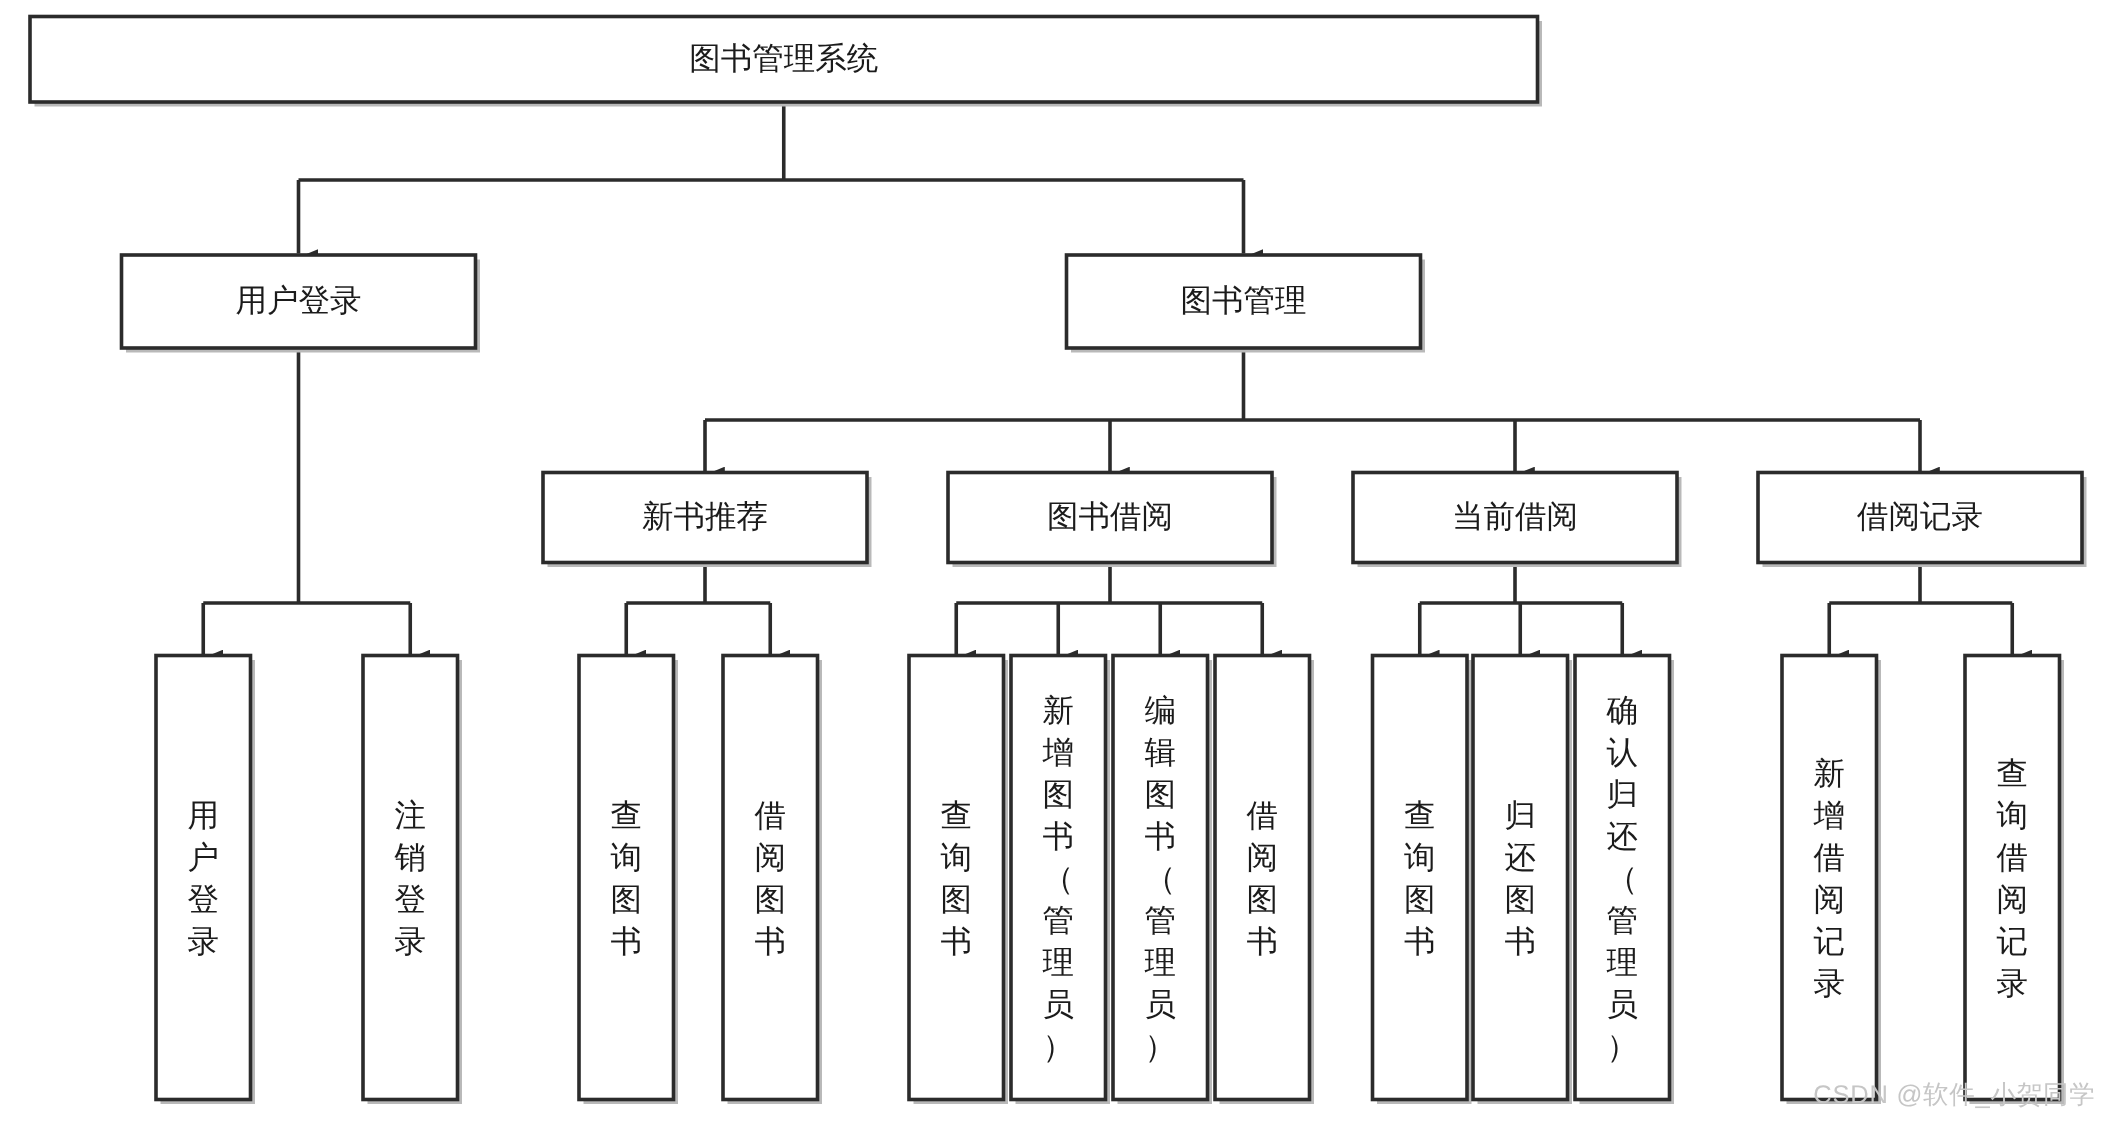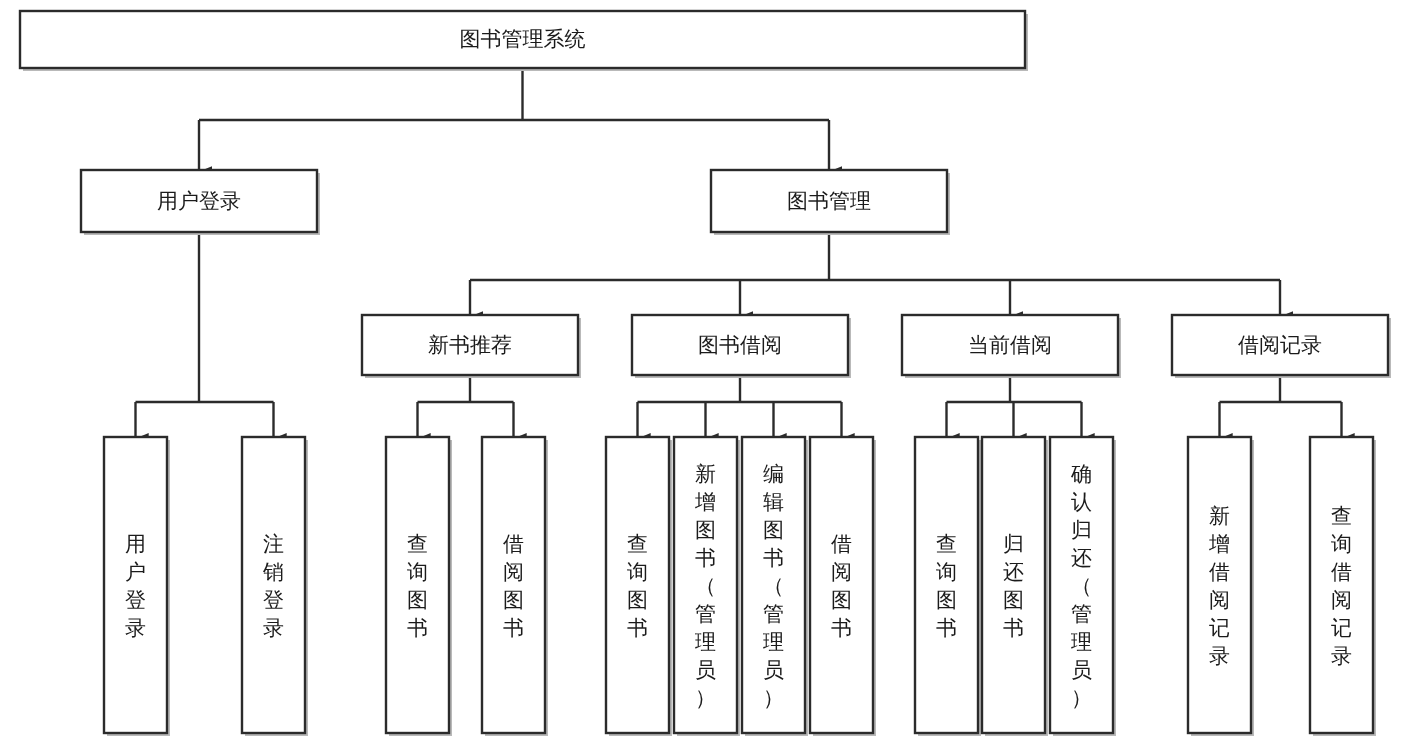--- a/index.html
+++ b/index.html
@@ -279,13 +279,14 @@
           <rect x="1310" y="437" width="63" height="296" class="node-rect"></rect>
           <text x="1341.5" y="522.84" class="vlabel">查</text>
           <text x="1341.5" y="550.84" class="vlabel">询</text>
           <text x="1341.5" y="578.84" class="vlabel">借</text>
           <text x="1341.5" y="606.84" class="vlabel">阅</text>
           <text x="1341.5" y="634.84" class="vlabel">记</text>
           <text x="1341.5" y="662.84" class="vlabel">录</text>
         </g>
       </g>
   </svg>
+  <div class="watermark">CSDN @软件_小贺同学</div>
 </div>
 
 </body></html>

